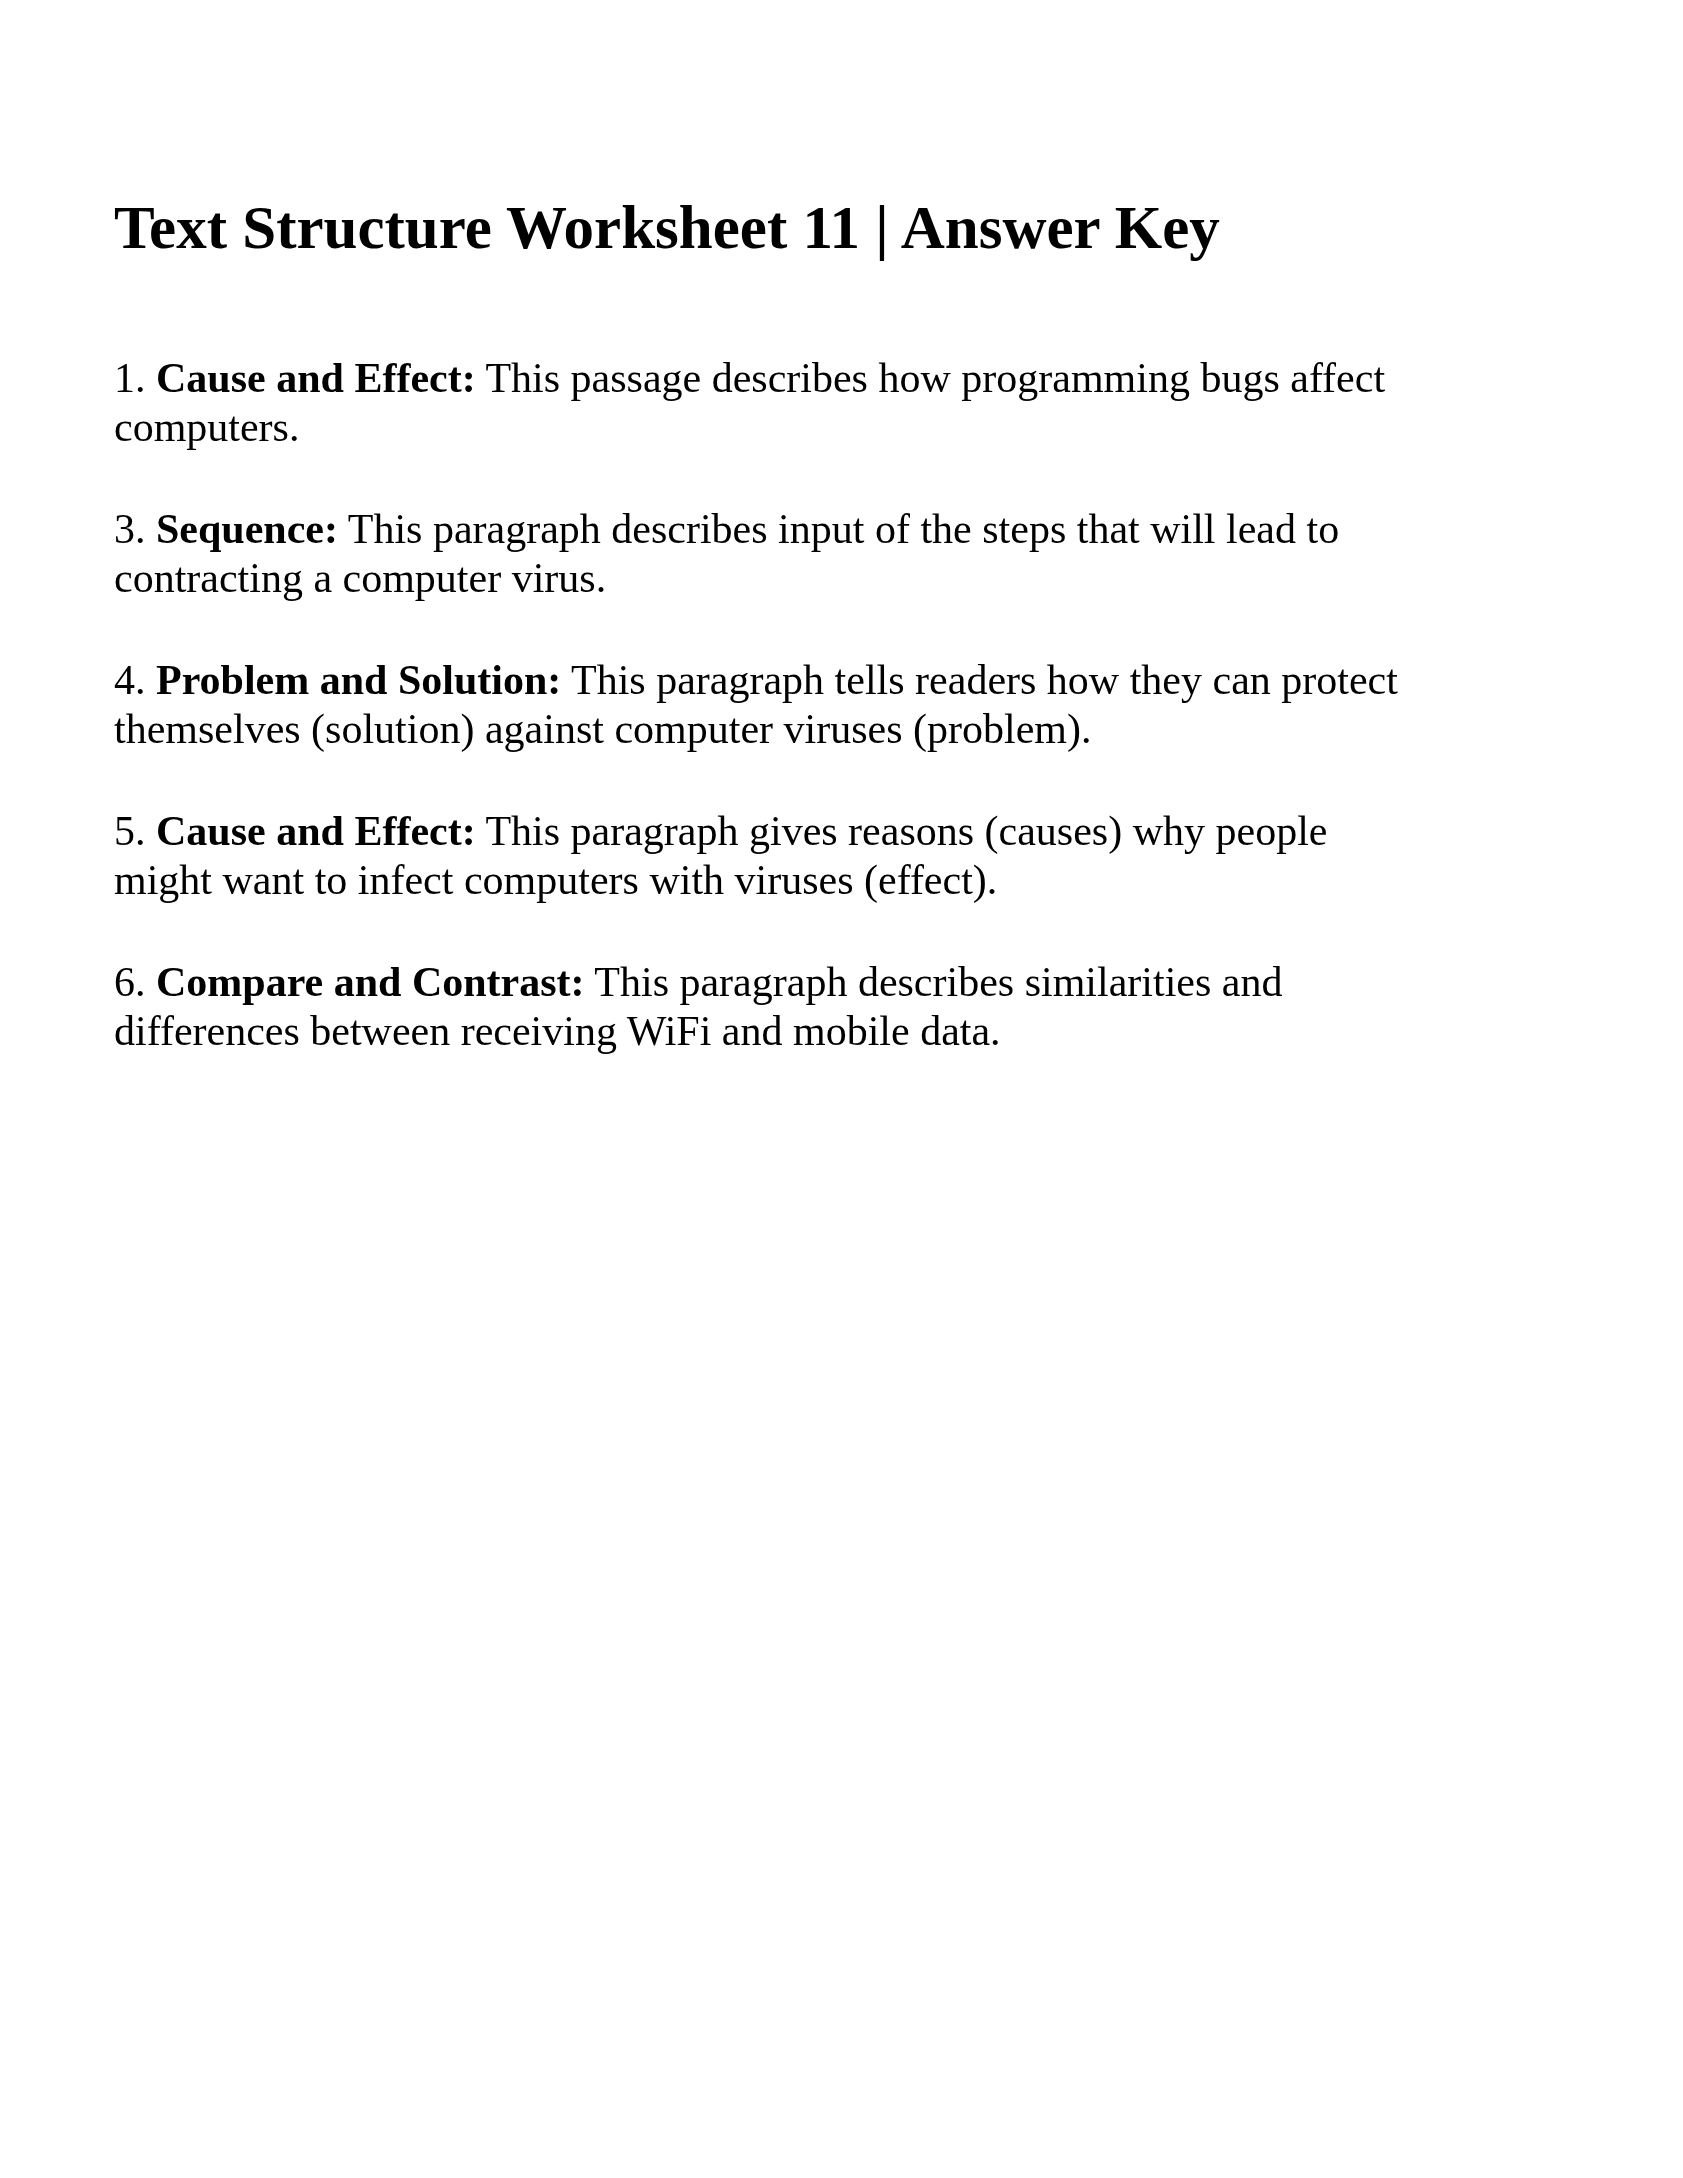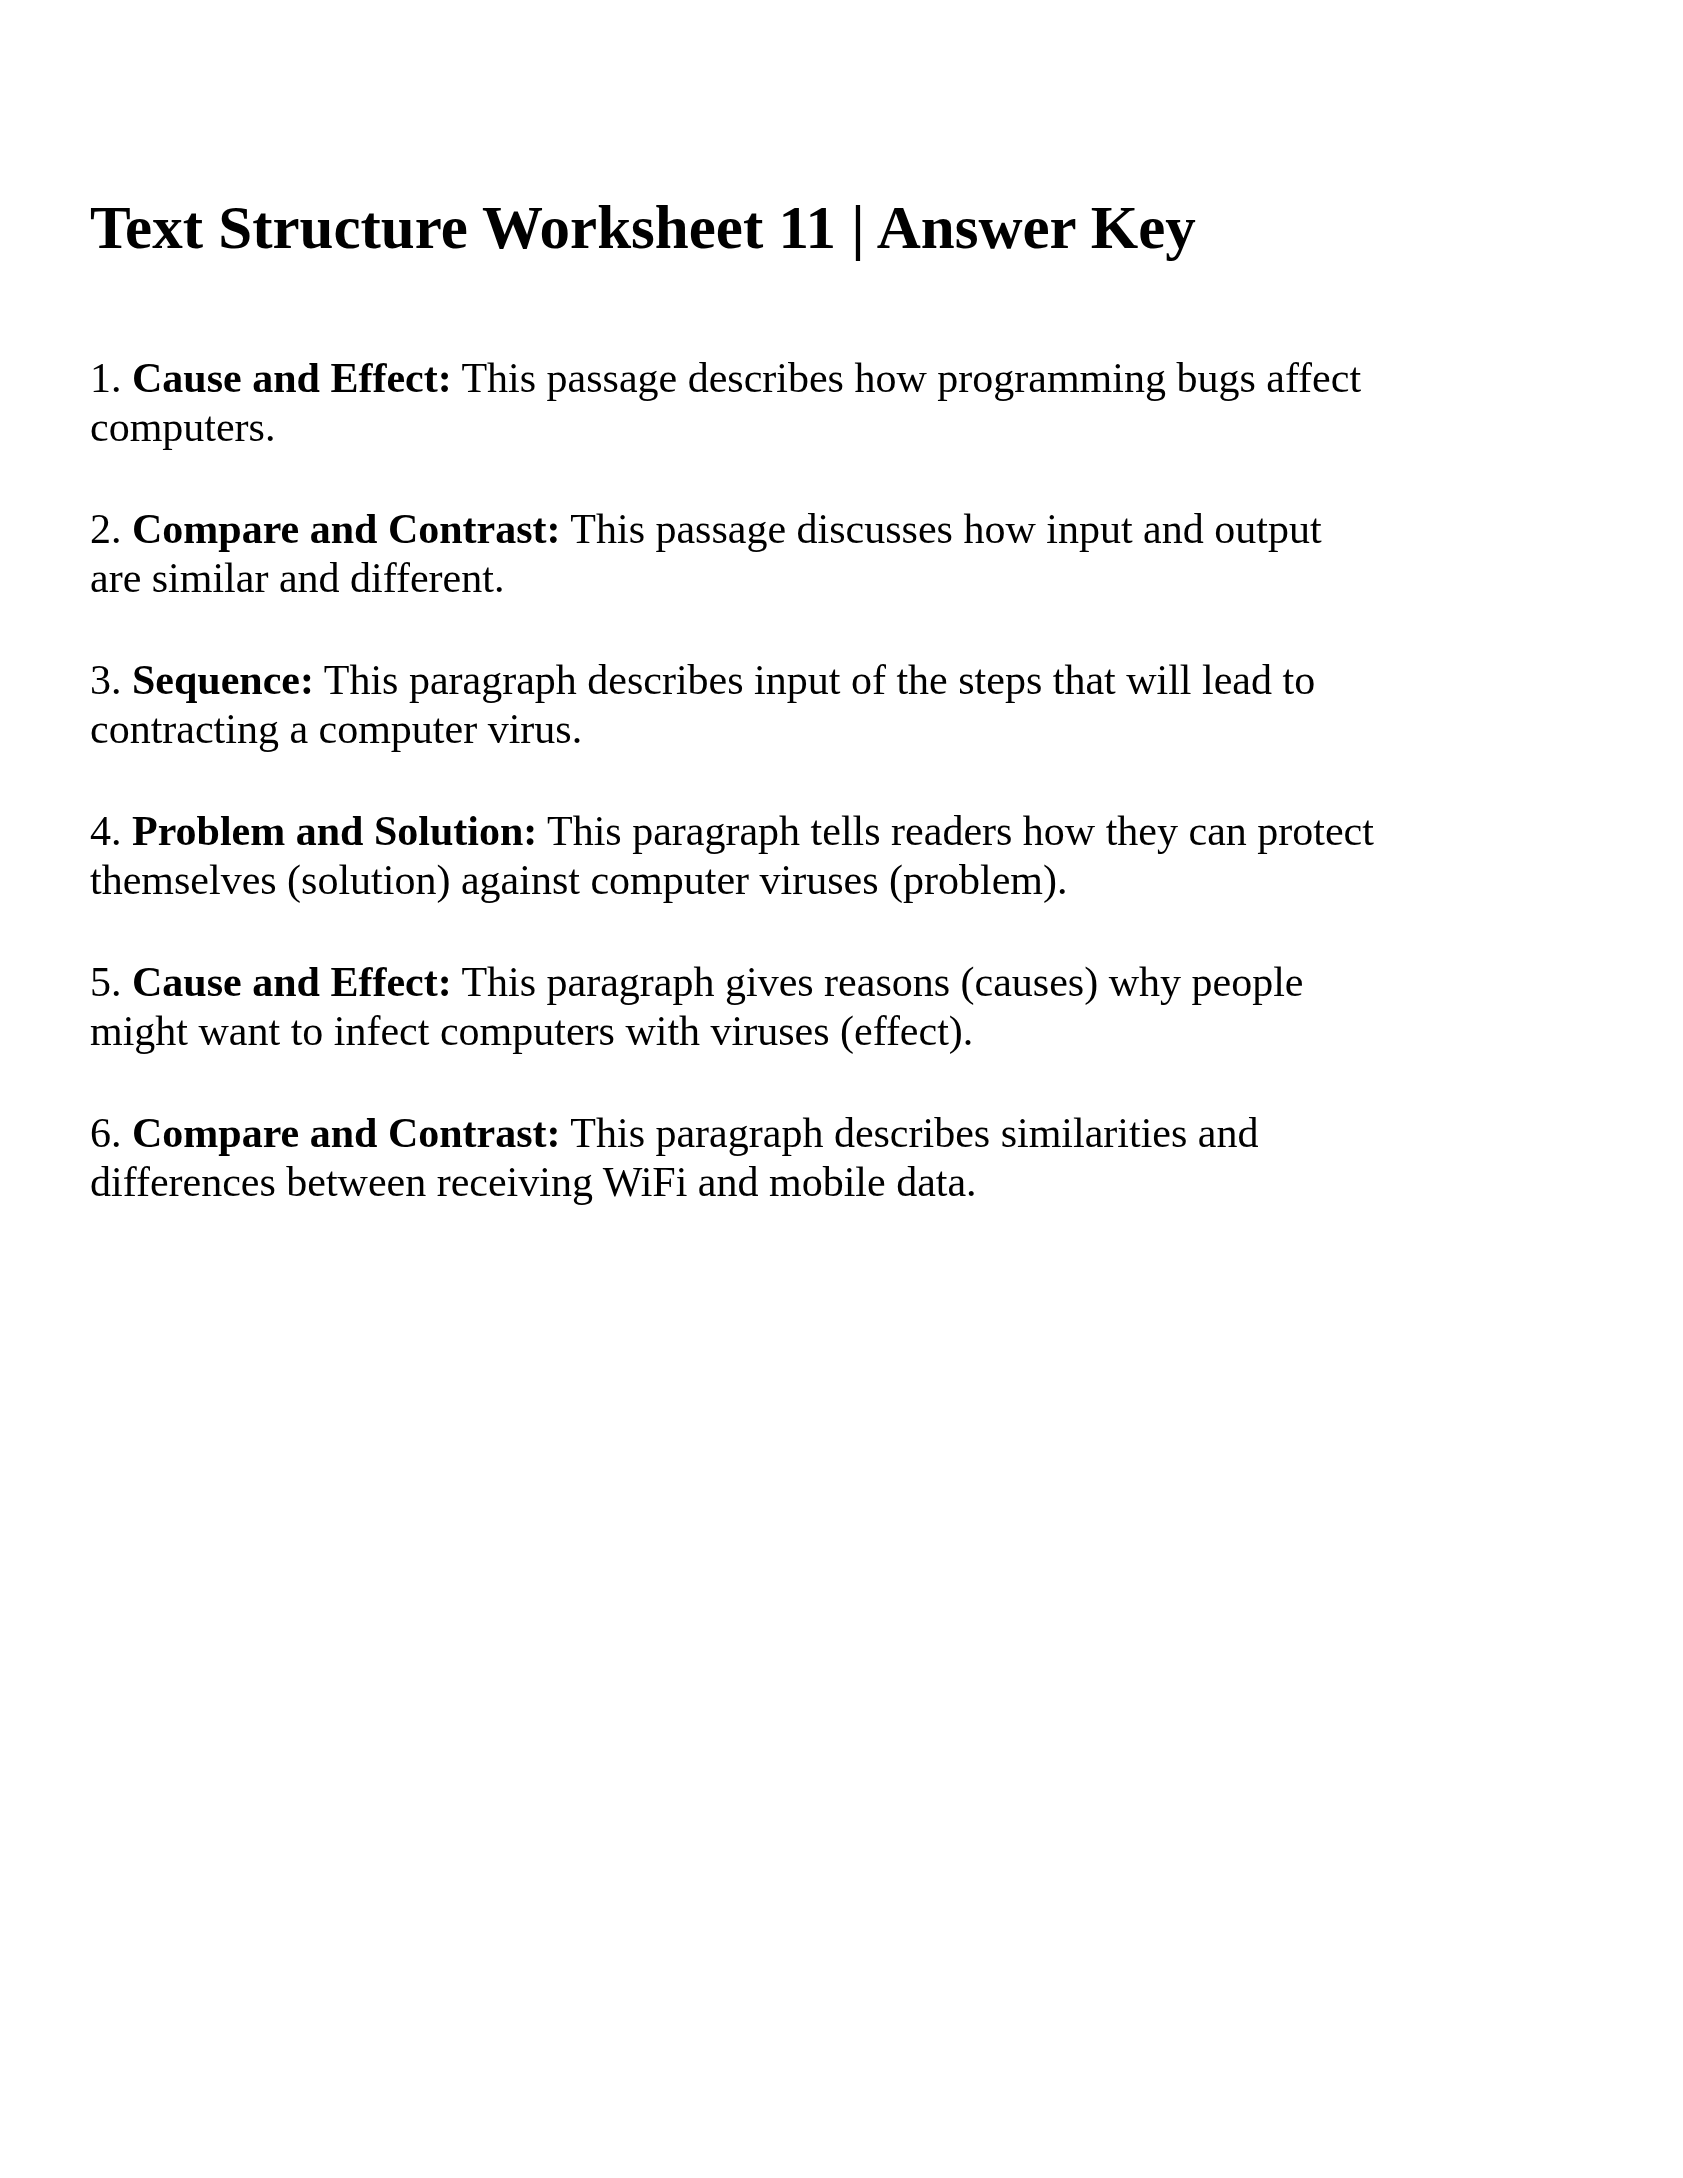--- a/index.html
+++ b/index.html
@@ -10,21 +10,21 @@
     width: 1683px;
     height: 2178px;
     position: relative;
     font-family: "Liberation Serif", "DejaVu Serif", serif;
     color: #000000;
   }
   .page {
     width: 1683px;
     height: 2178px;
     background: #ffffff;
-    padding: 194px 198px 0 90px;
+    padding: 194px 198px 0 114px;
     overflow: hidden;
   }
   .doc-title {
     font-family: "Liberation Serif", "DejaVu Serif", serif;
     font-size: 61px;
     font-weight: bold;
     line-height: 67px;
     color: #000000;
     margin: 0 0 93px 0;
     letter-spacing: 0px;
@@ -42,21 +42,20 @@
 </style>
 </head>
 <body>
 
 <div class="page">
 
   <h1 class="doc-title">Text Structure Worksheet 11 | Answer Key</h1>
 
   <p class="item"><span class="num">1.</span> <span class="structure">Cause and Effect:</span> <span class="desc">This passage describes how programming bugs affect computers.</span></p>
 
-  <p class="item"><span class="num">2.</span> <span class="structure">Compare and Contrast:</span> <span class="desc">This passage discusses how input and output are similar and different.</span></p>
 
   <p class="item"><span class="num">3.</span> <span class="structure">Sequence:</span> <span class="desc">This paragraph describes input of the steps that will lead to contracting a computer virus.</span></p>
 
   <p class="item"><span class="num">4.</span> <span class="structure">Problem and Solution:</span> <span class="desc">This paragraph tells readers how they can protect themselves (solution) against computer viruses (problem).</span></p>
 
   <p class="item"><span class="num">5.</span> <span class="structure">Cause and Effect:</span> <span class="desc">This paragraph gives reasons (causes) why people might want to infect computers with viruses (effect).</span></p>
 
   <p class="item"><span class="num">6.</span> <span class="structure">Compare and Contrast:</span> <span class="desc">This paragraph describes similarities and differences between receiving WiFi and mobile data.</span></p>
 
 

